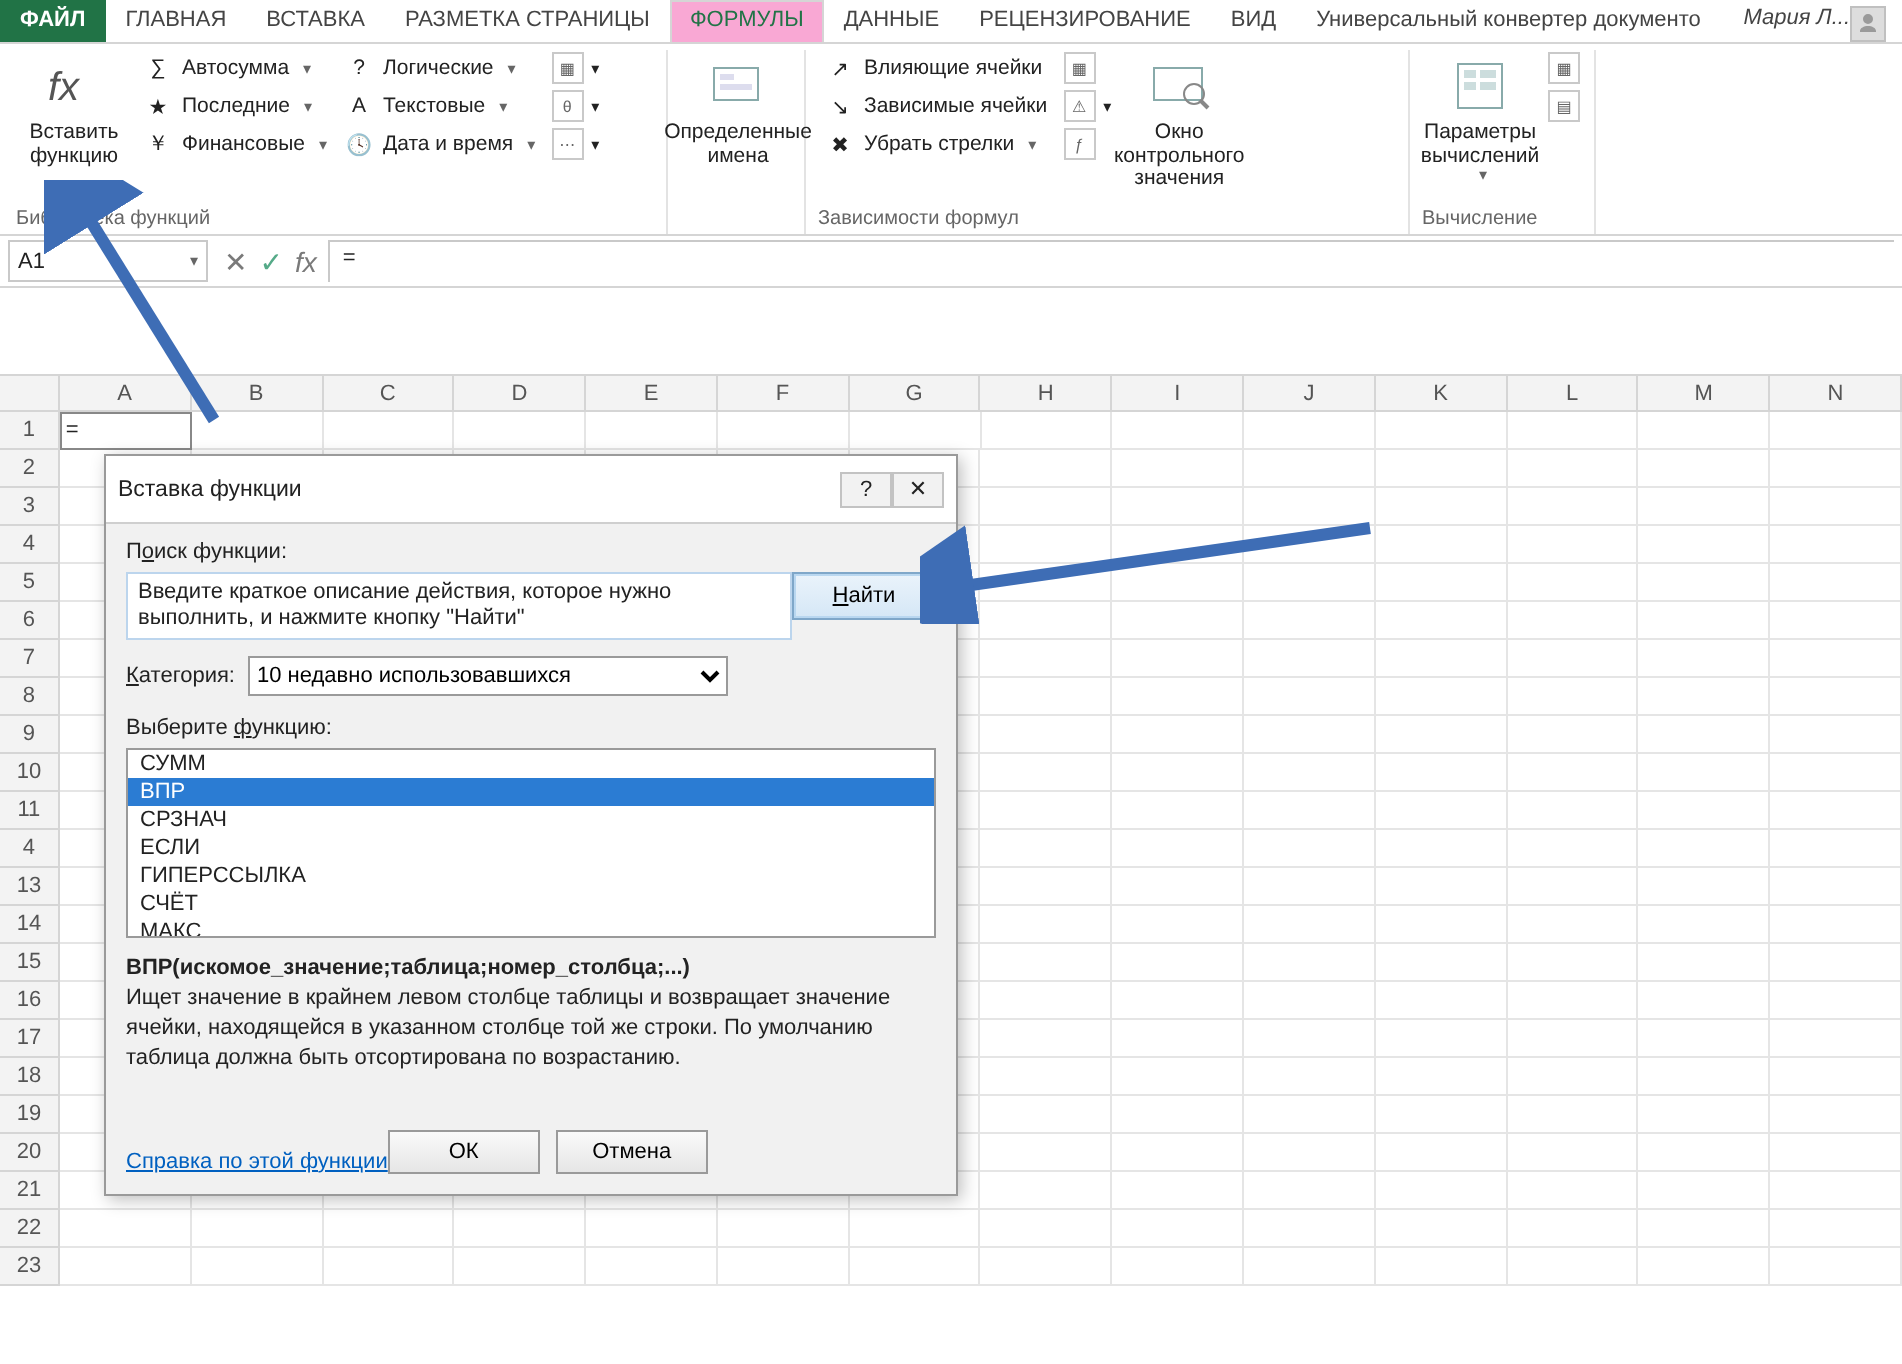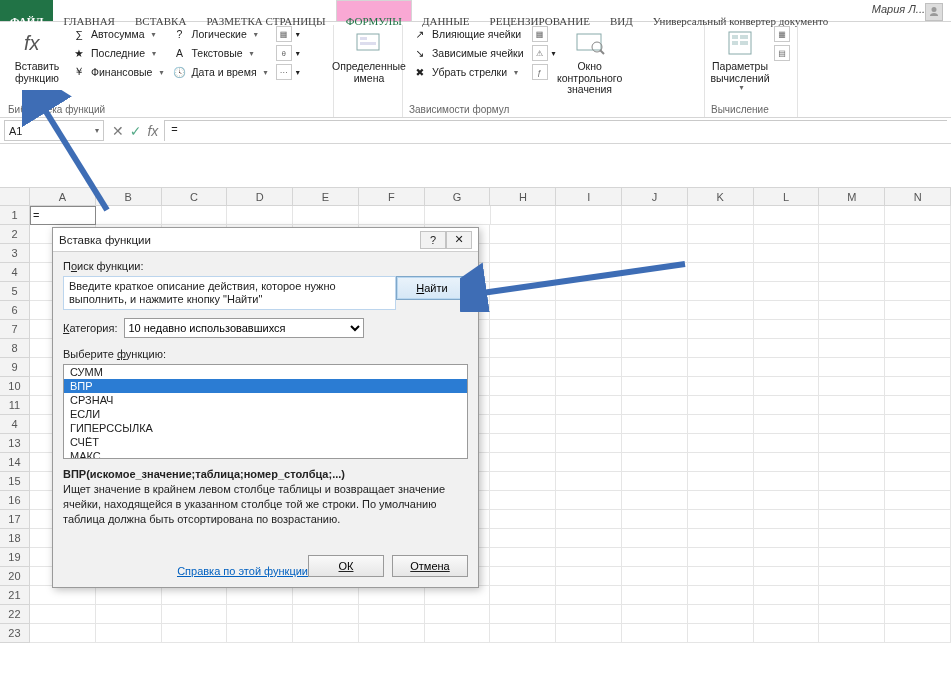--- a/index.html
+++ b/index.html
@@ -15,27 +15,26 @@
   }
   
   .tabstrip {
     display: flex;
     align-items: stretch;
     height: 22px;
     background: #fff;
     border-bottom: 1px solid #d5d5d5;
   }
   .tabstrip .tab {
-    padding: 14px 9px 2px;
+    padding: 3px 9px 2px;
     font-size: 11px;
     color: #444;
     border: 1px solid transparent;
     border-bottom: none;
     cursor: pointer;
-    font-family: Liberation Serif, serif;
   }
   .tabstrip .tab.file {
     background: #217346; color: #fff; font-weight: 600;
   }
   .tabstrip .tab.active {
     border-color: #d5d5d5; background: #f9a8d4; color: #217346;
   }
   .tabstrip .spacer { flex: 1; }
   .tabstrip .user { padding: 3px 8px; color: #444; display: flex; gap:0;font-style:italic;}
   .avatar { width: 18px; height: 18px; background: #ddd; border: 1px solid #c0c0c0; display:flex;align-items:center;justify-content:center;}
@@ -92,41 +91,41 @@
   .corner{width:30px;border-right:1px solid #d5d5d5;background:#f3f3f3;}
   .colh{width:66px;border-right:1px solid #d5d5d5;text-align:center;font-size:11px;color:#555;line-height:18px;}
   .rows{display:flex;flex-direction:column;}
   .row{display:flex;height:19px;}
   .rowh{width:30px;border-right:1px solid #d5d5d5;border-bottom:1px solid #d5d5d5;background:#f3f3f3;text-align:center;font-size:11px;color:#555;line-height:19px;}
   .cell{width:66px;border-right:1px solid #e5e5e5;border-bottom:1px solid #e5e5e5;}
   .cell.active{border:1px solid #888;padding:0 2px;font-size:11px;line-height:17px;}
 
   
   .dialog{position:absolute;left:52px;top:227px;width:427px;border:1px solid #9a9a9a;background:#f1f1f1;box-shadow:2px 2px 8px rgba(0,0,0,.25);}
-  .dlg-title{display:flex;align-items:center;background:#fff;border-bottom:1px solid #cfcfcf;height:24px;padding:0 6px;gap:13px;}
+  .dlg-title{display:flex;align-items:center;background:#fff;border-bottom:1px solid #cfcfcf;height:34px;padding:0 6px;gap:13px;}
   .dlg-title .t{font-size:11.5px;}
   .dlg-title .tbtns{margin-left:auto;display:flex;gap:0;}
   .dlg-title .tbtns span{border:1px solid #c3c3c3;width:26px;height:18px;display:flex;align-items:center;justify-content:center;font-size:11px;background:#f2f2f2;cursor:pointer;}
   .dlg-body{padding:8px 10px 10px;font-size:11px;}
   .dlg-body .lbl{margin-bottom:4px;}
   .dlg-body .u{text-decoration:underline;}
   .search-row{display:flex;gap:0;align-items:flex-start;margin-bottom:8px;}
   .search-text{flex:1;border:1px solid #9a9a9a;background:#fff;padding:3px 5px;font-size:11px;line-height:1.2;outline:1px solid #bcd5ed;outline-offset:-1px;}
   .find-btn{width:72px;height:24px;border:1px solid #7fa7c9;background:linear-gradient(#eaf3fb,#d5e7f6);box-shadow:0 0 0 1px #b9d7f0 inset;cursor:pointer;font-size:11px;}
   .cat-row{display:flex;align-items:center;gap:6px;margin-bottom:10px;}
   .cat-row select{flex:0 0 240px;height:20px;border:1px solid #9a9a9a;font-size:11px;background:#fff;}
   .listbox{border:1px solid #9a9a9a;background:#fff;height:95px;overflow-y:scroll;margin-bottom:8px;}
   .listbox .item{padding:1px 6px;font-size:11px;}
   .listbox .item.sel{background:#2b7cd3;color:#fff;}
   .desc{font-size:11px;line-height:1.35;margin-bottom:24px;}
   .desc b{font-weight:700;}
   .helplink{color:#0060c0;text-decoration:underline;font-size:11px;cursor:pointer;}
   .dlg-btns{display:flex;justify-content:flex-end;gap:8px;margin-top:4px;}
   .dlg-btns button{width:76px;height:22px;border:1px solid #9a9a9a;background:linear-gradient(#fafafa,#e6e6e6);cursor:pointer;font-size:11px;}
-  .dlg-foot{display:flex;justify-content:flex-end;align-items:flex-end;text-decoration:underline;}
+  .dlg-foot{display:flex;justify-content:flex-start;align-items:flex-end;}
 
   
   .arrow{position:absolute;pointer-events:none;}
 </style>
 </head>
 <body>
 
 <div class="tabstrip">
   <div class="tab file">ФАЙЛ</div>
   <div class="tab">ГЛАВНАЯ</div>

